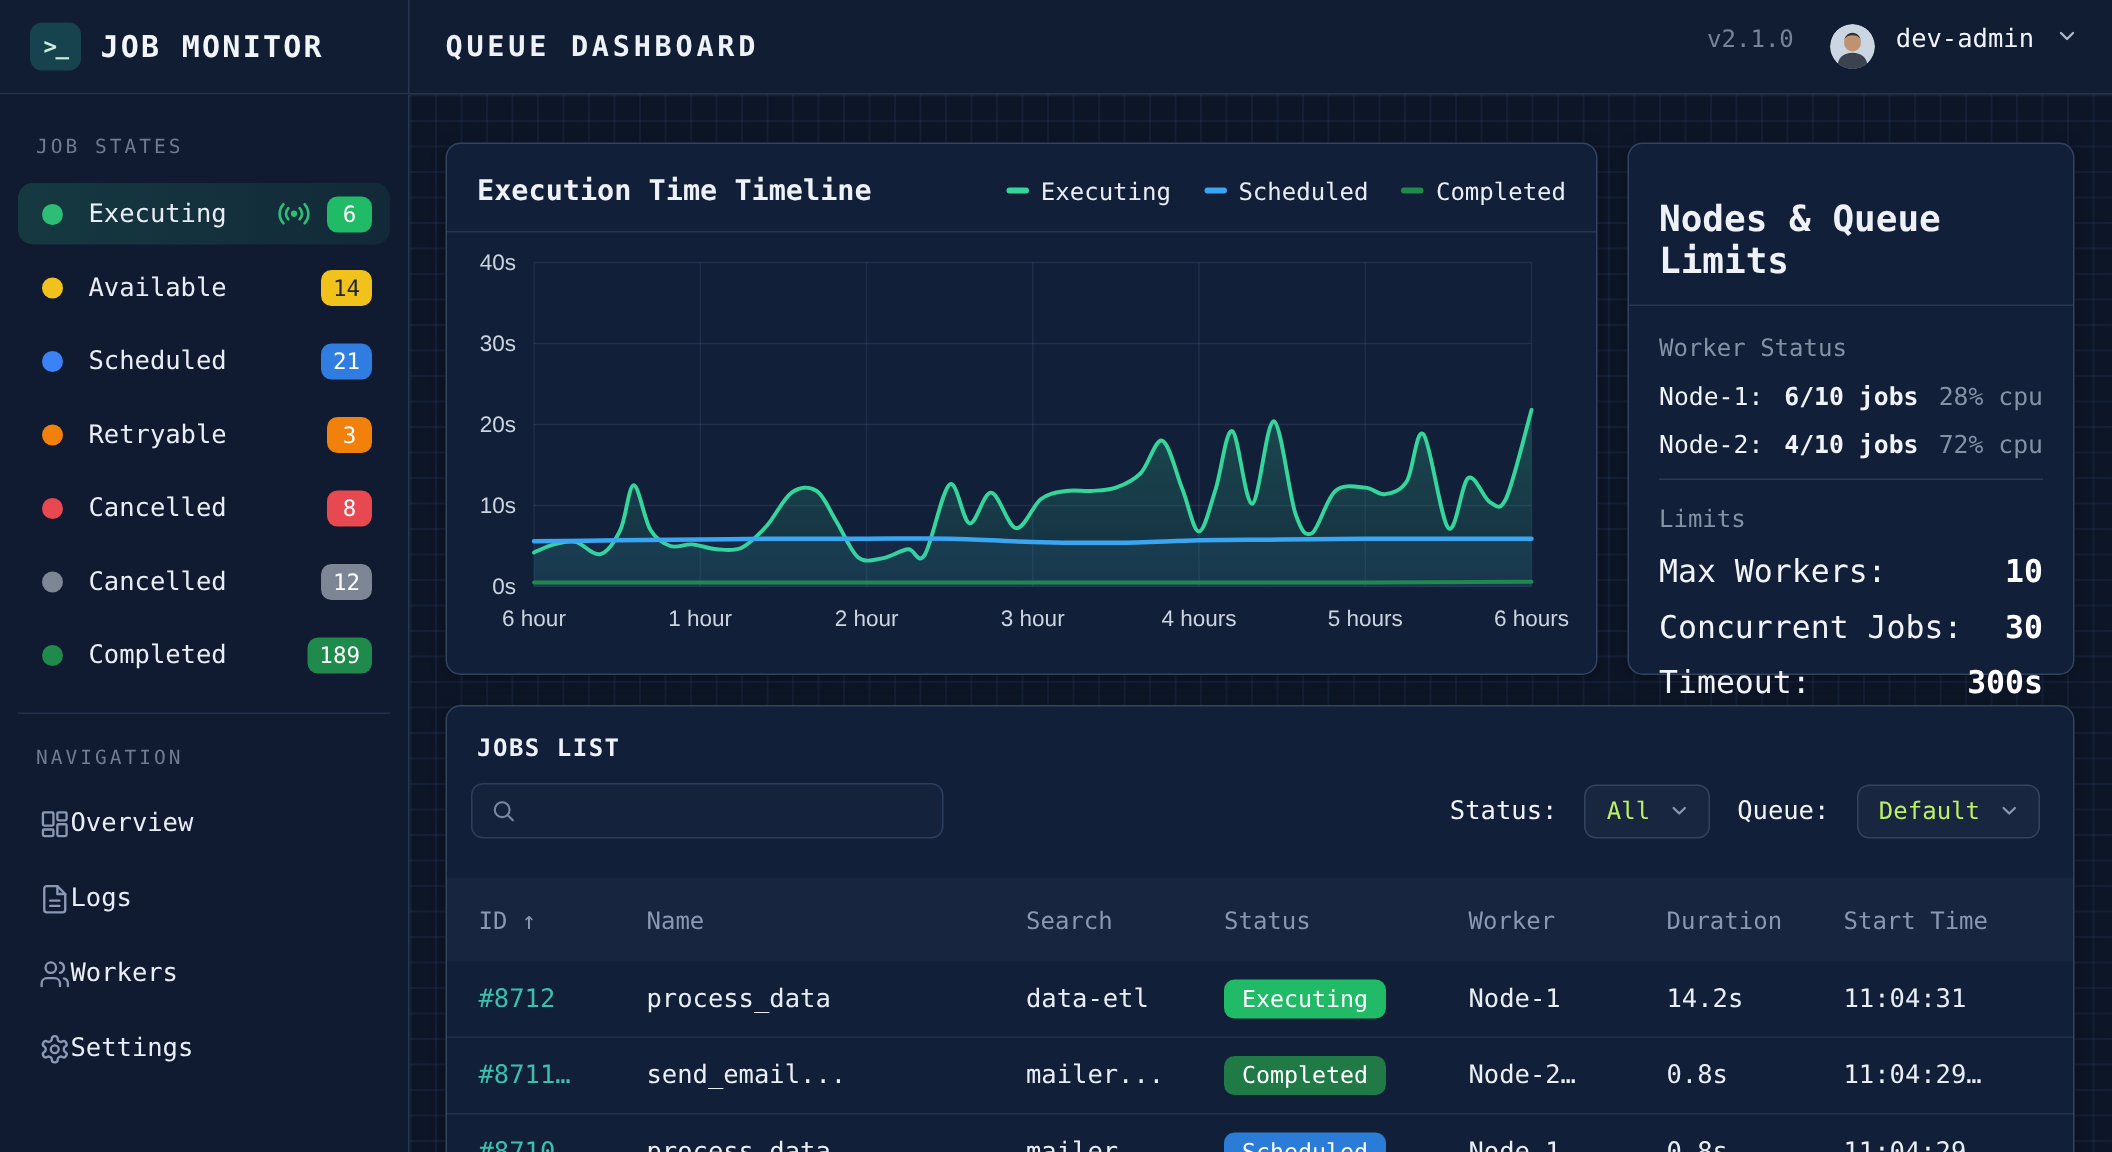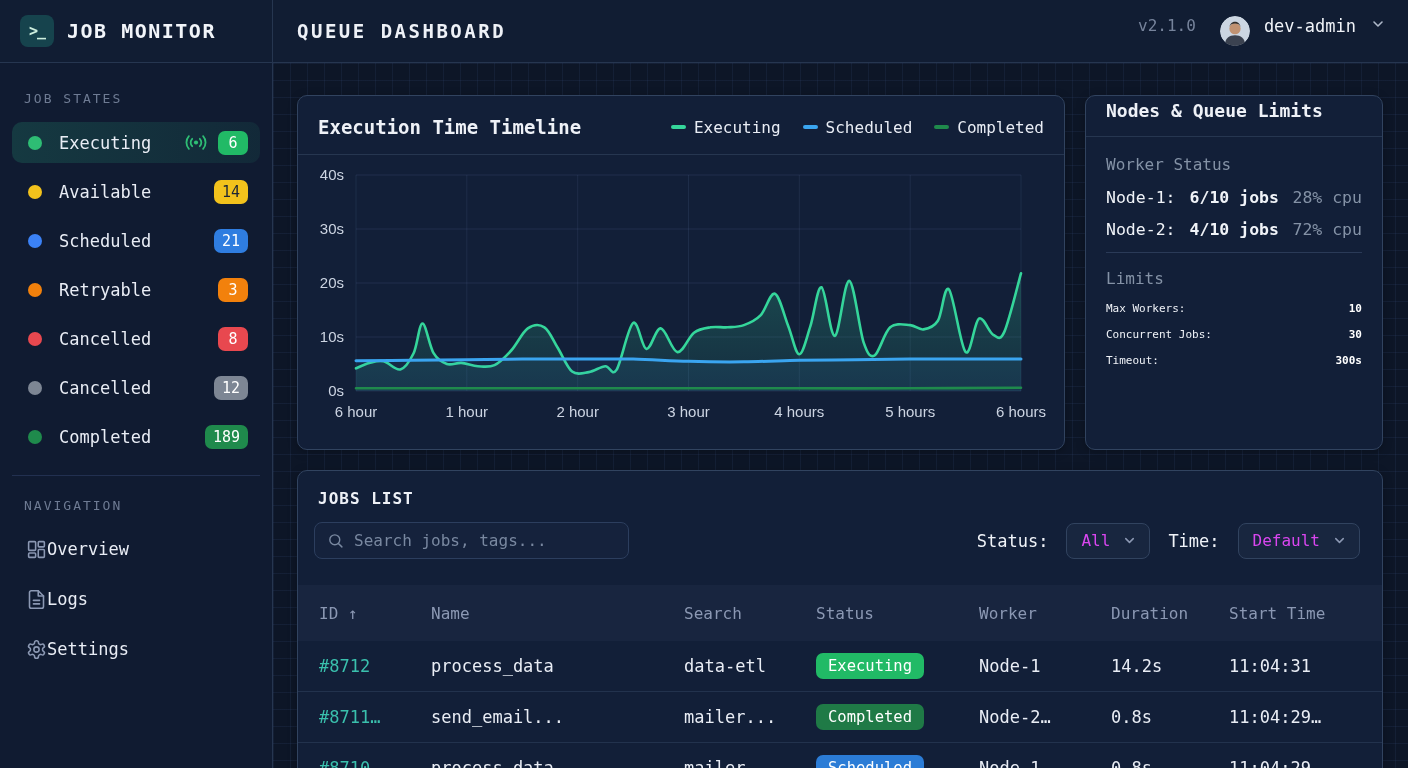--- a/index.html
+++ b/index.html
@@ -47,42 +47,42 @@
   .chart-card { width:768px; height:355px; flex:0 0 768px; }
   .chart-head { display:flex; align-items:center; padding:20px 20px 16px 20px; border-bottom:1px solid #263650; }
   .chart-title { font-size:19px; font-weight:bold; color:#eef1f7; }
   .legend { margin-left:auto; display:flex; gap:22px; }
   .legend-item { display:flex; align-items:center; gap:8px; font-size:16px; color:#e9edf5; cursor:pointer; }
   .legend-swatch { width:15px; height:4px; border-radius:2px; display:inline-block; }
   .chart-body { width:766px; height:290px; }
 
   
   .nodes-card { width:298px; height:355px; flex:0 0 298px; padding:0; }
-  .nodes-head { padding:4px 20px 15px 20px; border-bottom:1px solid #263650; font-size:18px; font-weight:bold; color:#eef1f7; }
+  .nodes-head { padding:36px 20px 15px 20px; border-bottom:1px solid #263650; font-size:24px; font-weight:bold; color:#eef1f7; }
   .nodes-body { padding:18px 20px 0 20px; }
   .sub-label { color:#8492a6; font-size:16px; margin-bottom:14px; }
   .node-row { display:flex; align-items:baseline; font-size:16.5px; margin-bottom:13px; white-space:nowrap; }
   .node-name { color:#f0f3f8; }
   .node-jobs { color:#f0f3f8; font-weight:bold; margin-left:14px; }
   .node-cpu { color:#8492a6; margin-left:auto; }
   .nodes-divider { height:1px; background:#2a3a57; margin:6px 0 16px 0; }
-  .limit-row { display:flex; font-size:11px; margin-bottom:13px;gap:20px; }
+  .limit-row { display:flex; font-size:21px; margin-bottom:13px;gap:20px; }
   .limit-label { color:#f0f3f8; }
   .limit-value { margin-left:auto; color:#ffffff; font-weight:bold; }
 
   
   .jobs-card { margin-top:20px; width:1086px; height:420px; padding:18px 0 0 0; }
   .jobs-title { font-size:16px; font-weight:bold; letter-spacing:1px; color:#eef1f7; padding:0 20px; }
   .jobs-controls { display:flex; align-items:center; margin-top:14px; padding:0 18px 0 16px; }
   .search-box { display:flex; align-items:center; gap:10px; width:315px; height:37px; background:#15223c; border:1px solid #2c3e5e; border-radius:8px; padding:0 12px; color:#7988a0; }
   .search-box input { flex:1; background:transparent; border:none; outline:none; color:#dfe5ee; font-family:inherit; font-size:16px; }
   .search-box input::placeholder { color:#7988a0; }
   .filters { margin-left:auto; display:flex; align-items:center; gap:14px; }
   .filter-label { font-size:17px; color:#f0f3f8; }
-  .select { display:flex; align-items:center; gap:12px; background:#18263f; border:1px solid #31435f; border-radius:8px; height:36px; padding:0 12px 0 14px; font-size:16px; color:#d946ef; cursor:pointer; }
+  .select { display:flex; align-items:center; gap:12px; background:#18263f; border:1px solid #31435f; border-radius:8px; height:36px; padding:0 12px 0 14px; font-size:16px; color:#bef264; cursor:pointer; }
   .select .chev { color:#8b98b3; }
   .filters > * { margin-right:4px; }
 
   .table { margin-top:26px; }
   .thead, .trow { display:grid; grid-template-columns:112px 253px 132px 163px 132px 118px 1fr; align-items:center; padding-left:21px; }
   .thead { height:56px; background:#18253f; color:#8b98b3; font-size:16px; align-items:center; }
   .trow { height:51px; border-bottom:1px solid #22324d; font-size:17px; cursor:pointer; }
   .cell-id { color:#3ac0ad; }
   .status-badge { display:inline-block; width:fit-content; padding:4px 12px; border-radius:7px; font-size:15.5px; color:#ffffff; }
 </style>
@@ -183,20 +183,31 @@
           <div class="nav-item">
             <span class="nav-ic" style="display:flex">
               <svg width="21" height="21" viewBox="0 0 24 24" fill="none" stroke="currentColor" stroke-width="1.8" stroke-linecap="round" stroke-linejoin="round">
                 <path d="M14 2H6a2 2 0 0 0-2 2v16a2 2 0 0 0 2 2h12a2 2 0 0 0 2-2V8z"></path>
                 <path d="M14 2v6h6"></path>
                 <line x1="8.5" y1="13" x2="15.5" y2="13"></line>
                 <line x1="8.5" y1="17" x2="15.5" y2="17"></line>
               </svg>
             </span>
             <span class="nav-label">Logs</span>
+          </div>
+          <div class="nav-item">
+            <span class="nav-ic" style="display:flex">
+              <svg width="21" height="21" viewBox="0 0 24 24" fill="none" stroke="currentColor" stroke-width="1.8" stroke-linecap="round" stroke-linejoin="round">
+                <path d="M16 21v-2a4 4 0 0 0-4-4H6a4 4 0 0 0-4 4v2"></path>
+                <circle cx="9" cy="7" r="4"></circle>
+                <path d="M22 21v-2a4 4 0 0 0-3-3.87"></path>
+                <path d="M16 3.13a4 4 0 0 1 0 7.75"></path>
+              </svg>
+            </span>
+            <span class="nav-label">Workers</span>
           </div>
           <div class="nav-item">
             <span class="nav-ic" style="display:flex">
               <svg width="21" height="21" viewBox="0 0 24 24" fill="none" stroke="currentColor" stroke-width="1.8" stroke-linecap="round" stroke-linejoin="round">
                 <path d="M12.22 2h-.44a2 2 0 0 0-2 2v.18a2 2 0 0 1-1 1.73l-.43.25a2 2 0 0 1-2 0l-.15-.08a2 2 0 0 0-2.73.73l-.22.38a2 2 0 0 0 .73 2.73l.15.1a2 2 0 0 1 1 1.72v.51a2 2 0 0 1-1 1.74l-.15.09a2 2 0 0 0-.73 2.73l.22.38a2 2 0 0 0 2.73.73l.15-.08a2 2 0 0 1 2 0l.43.25a2 2 0 0 1 1 1.73V20a2 2 0 0 0 2 2h.44a2 2 0 0 0 2-2v-.18a2 2 0 0 1 1-1.73l.43-.25a2 2 0 0 1 2 0l.15.08a2 2 0 0 0 2.73-.73l.22-.39a2 2 0 0 0-.73-2.73l-.15-.08a2 2 0 0 1-1-1.74v-.5a2 2 0 0 1 1-1.74l.15-.09a2 2 0 0 0 .73-2.73l-.22-.38a2 2 0 0 0-2.73-.73l-.15.08a2 2 0 0 1-2 0l-.43-.25a2 2 0 0 1-1-1.73V4a2 2 0 0 0-2-2z"></path>
                 <circle cx="12" cy="12" r="3"></circle>
               </svg>
             </span>
             <span class="nav-label">Settings</span>
           </div>
@@ -303,33 +314,32 @@
       <section class="card jobs-card">
         <div class="jobs-title">JOBS LIST</div>
         <div class="jobs-controls">
           <div class="search-box">
             <span style="display:flex;">
               <svg width="17" height="17" viewBox="0 0 24 24" fill="none" stroke="currentColor" stroke-width="2" stroke-linecap="round">
                   <circle cx="11" cy="11" r="7"></circle>
                   <line x1="16.5" y1="16.5" x2="21" y2="21"></line>
                 </svg>
             </span>
-            <input type="text" placeholder="Search jobs, tags..." style="">
           </div>
           <div class="filters" id="filters">
               <span class="filter-label">Status:</span>
               <span class="select">
                 <span>All</span>
                 <span class="chev">
                   <svg width="15" height="15" viewBox="0 0 24 24" fill="none" stroke="currentColor" stroke-width="2.4" stroke-linecap="round" stroke-linejoin="round">
                     <polyline points="6 9 12 15 18 9"></polyline>
                   </svg>
                 </span>
               </span>
-              <span class="filter-label">Time:</span>
+              <span class="filter-label">Queue:</span>
               <span class="select">
                 <span>Default</span>
                 <span class="chev">
                   <svg width="15" height="15" viewBox="0 0 24 24" fill="none" stroke="currentColor" stroke-width="2.4" stroke-linecap="round" stroke-linejoin="round">
                     <polyline points="6 9 12 15 18 9"></polyline>
                   </svg>
                 </span>
               </span>
             </div>
         </div>

